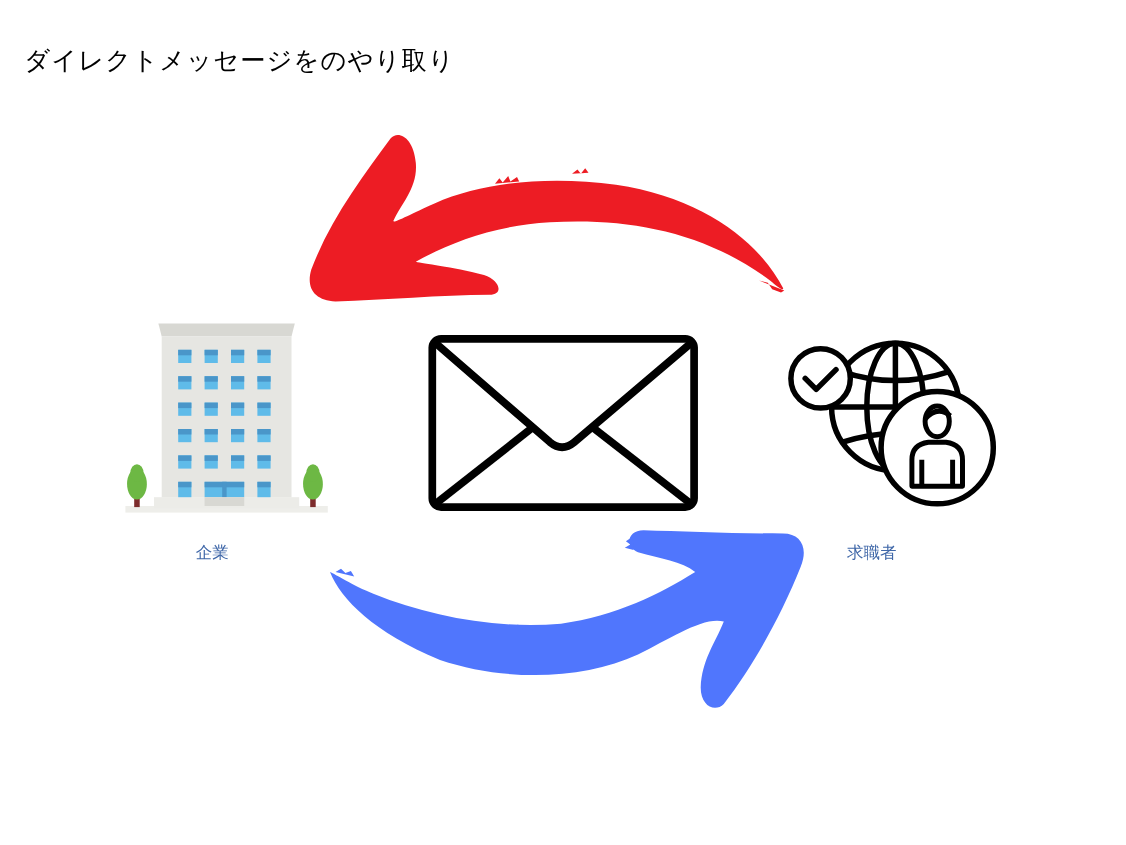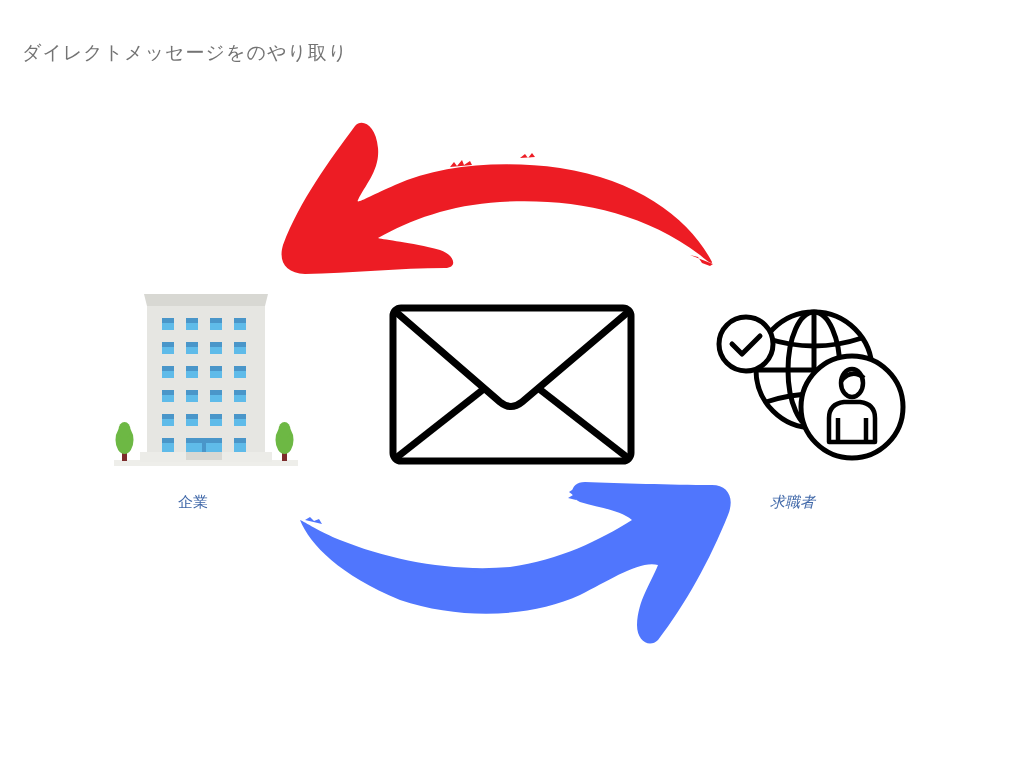--- a/index.html
+++ b/index.html
@@ -11,22 +11,22 @@
       width: 1024px;
       height: 768px;
       position: relative;
       overflow: hidden;
       font-family: "DejaVu Sans", "Liberation Sans", sans-serif;
     }
     .title {
       position: absolute;
       left: 22px;
       top: 40px;
-      font-size: 19px;
-      color: #737373;
+      font-size: 23px;
+      color: #000000;
       letter-spacing: 1px;
       white-space: nowrap;
     }
     .arrow {
       position: absolute;
       left: 0;
       top: 0;
     }
     .building {
       position: absolute;
@@ -49,21 +49,20 @@
       color: #3f67a8;
       white-space: nowrap;
     }
     .label-company {
       left: 178px;
       top: 493px;
     }
     .label-jobseeker {
       left: 770px;
       top: 493px;
-      font-style: italic;
     }
   </style>
 </head>
 <body>
 
 <div class="title">ダイレクトメッセージをのやり取り</div>
 
 <svg class="arrow" width="1024" height="768" viewBox="0 0 1024 768">
   <path fill="#ed1c24" d="
     M 712 262

